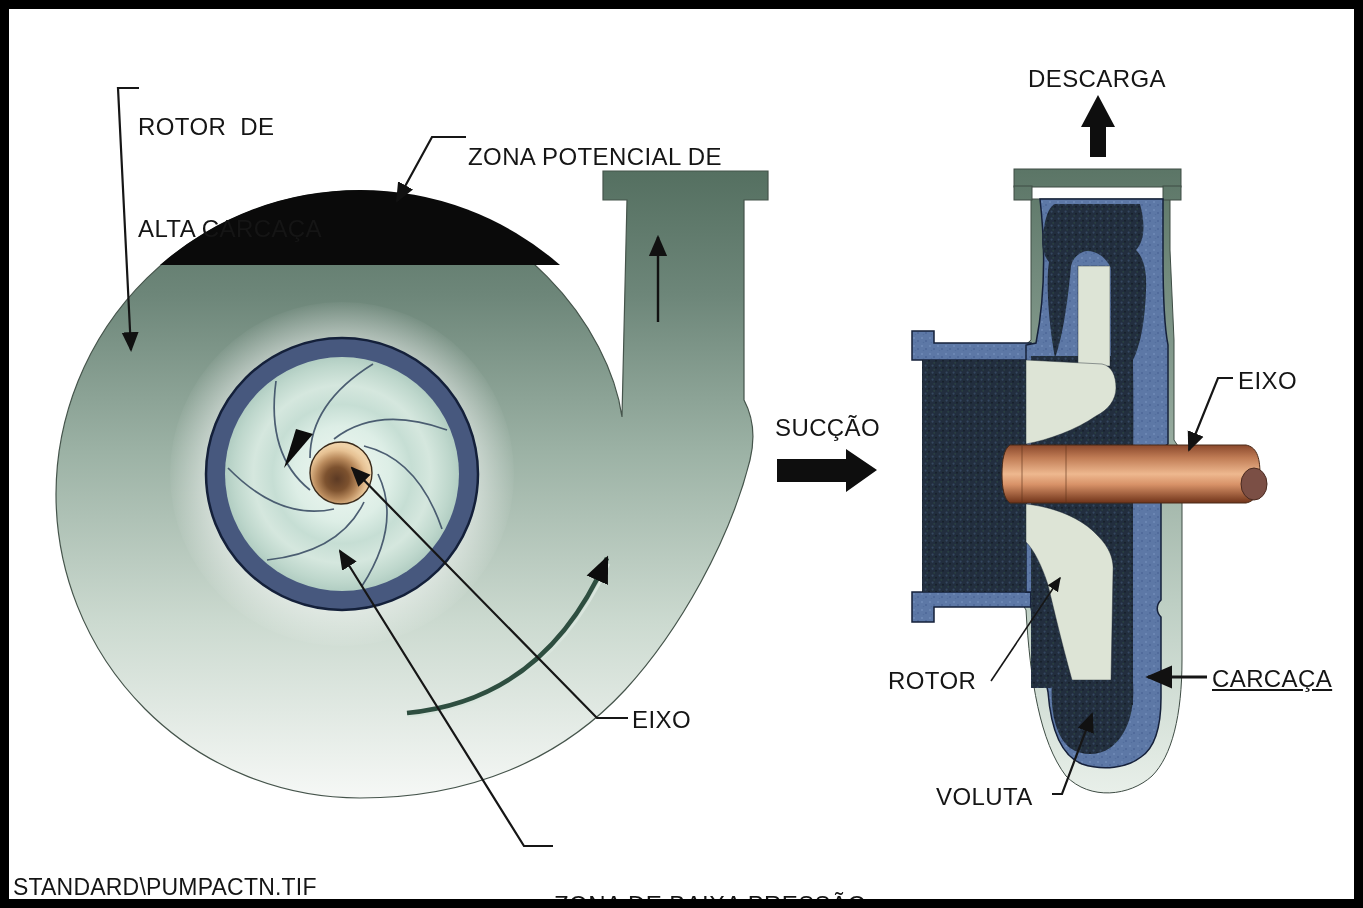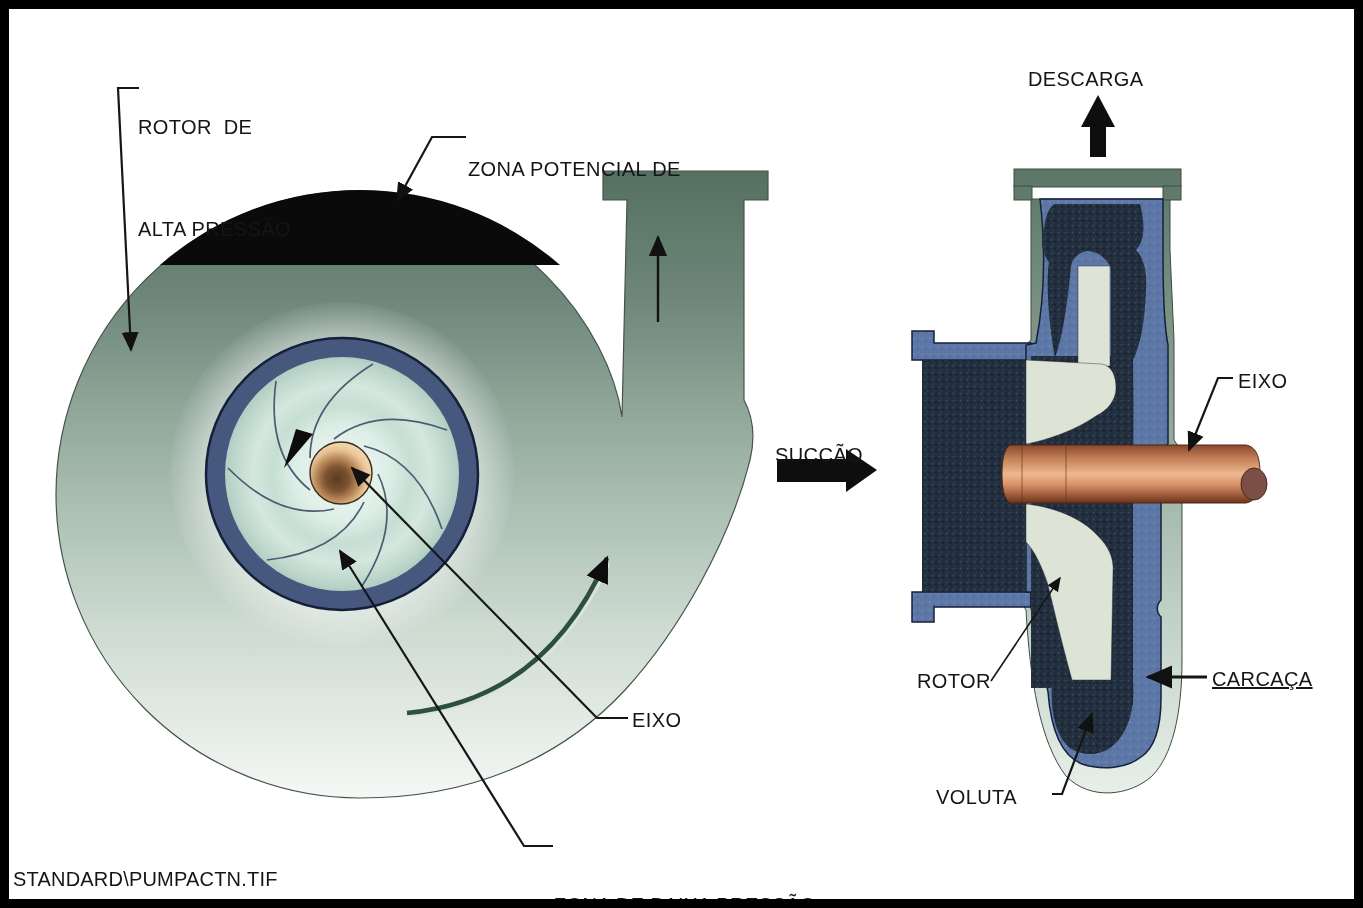--- a/index.html
+++ b/index.html
@@ -3,24 +3,24 @@
 <meta charset="utf-8">
 <style>
   html,body{margin:0;padding:0;background:#888;}
   #stage{
     position:relative;width:1363px;height:908px;background:#ffffff;
     font-family:"Liberation Sans","DejaVu Sans",sans-serif;overflow:hidden;
   }
   #art{position:absolute;left:0;top:0;}
   .frame{position:absolute;inset:0;border:9px solid #000;pointer-events:none;}
   .lbl{
-    position:absolute;color:#151515;font-size:20px;line-height:34px;
+    position:absolute;color:#151515;font-size:24px;line-height:34px;
     letter-spacing:.4px;white-space:pre;
   }
-  .lbl.small{font-size:20px;letter-spacing:.2px;}
+  .lbl.small{font-size:23px;letter-spacing:.2px;margin-top:8px;}
 </style>
 </head>
 <body>
 
 <div id="stage">
 
   <svg id="art" width="1363" height="908" viewBox="0 0 1363 908">
     <defs>
       <linearGradient id="gradGreen" gradientUnits="userSpaceOnUse" x1="0" y1="168" x2="0" y2="800">
         <stop offset="0" stop-color="#546f60"></stop>
@@ -220,33 +220,33 @@
     </g>
     <g fill="#0e0e0e">
       <polygon points="777,459 846,459 846,449 877,470 846,492 846,482 777,482"></polygon>
       <polygon points="1090,157 1090,127 1081,127 1098,95 1115,127 1106,127 1106,157"></polygon>
     </g>
   </svg>
 
   <div>
     <div class="lbl" style="left:138px;top:42px;">
       <div>ROTOR  DE</div>
-      <div>ALTA PRESSÃO</div>
+      <div>ALTA CARCAÇA</div>
     </div>
-    <div class="lbl" style="left:468px;top:84px;">
+    <div class="lbl" style="left:468px;top:72px;">
       <div>ZONA POTENCIAL DE</div>
     </div>
     <div class="lbl" style="left:632px;top:703px;">EIXO</div>
     <div class="lbl" style="left:554px;top:820px;">
       <div>ZONA DE BAIXA PRESSÃO</div>
       
     </div>
     <div class="lbl" style="left:1028px;top:62px;">DESCARGA</div>
-    <div class="lbl" style="left:775px;top:411px;margin-top:27px;">SUCÇÃO</div>
+    <div class="lbl" style="left:775px;top:411px;">SUCÇÃO</div>
     <div class="lbl" style="left:1238px;top:364px;">EIXO</div>
-    <div class="lbl" style="left:888px;top:664px;margin-left:29px;">ROTOR</div>
+    <div class="lbl" style="left:888px;top:664px;">ROTOR</div>
     <div class="lbl" style="left:1212px;top:662px;text-decoration:underline;">CARCAÇA</div>
     <div class="lbl" style="left:936px;top:780px;">VOLUTA</div>
     <div class="lbl small" style="left:13px;top:862px;">STANDARD\PUMPACTN.TIF</div>
   </div>
 
   <div class="frame"></div>
 </div>
 
 </body></html>

